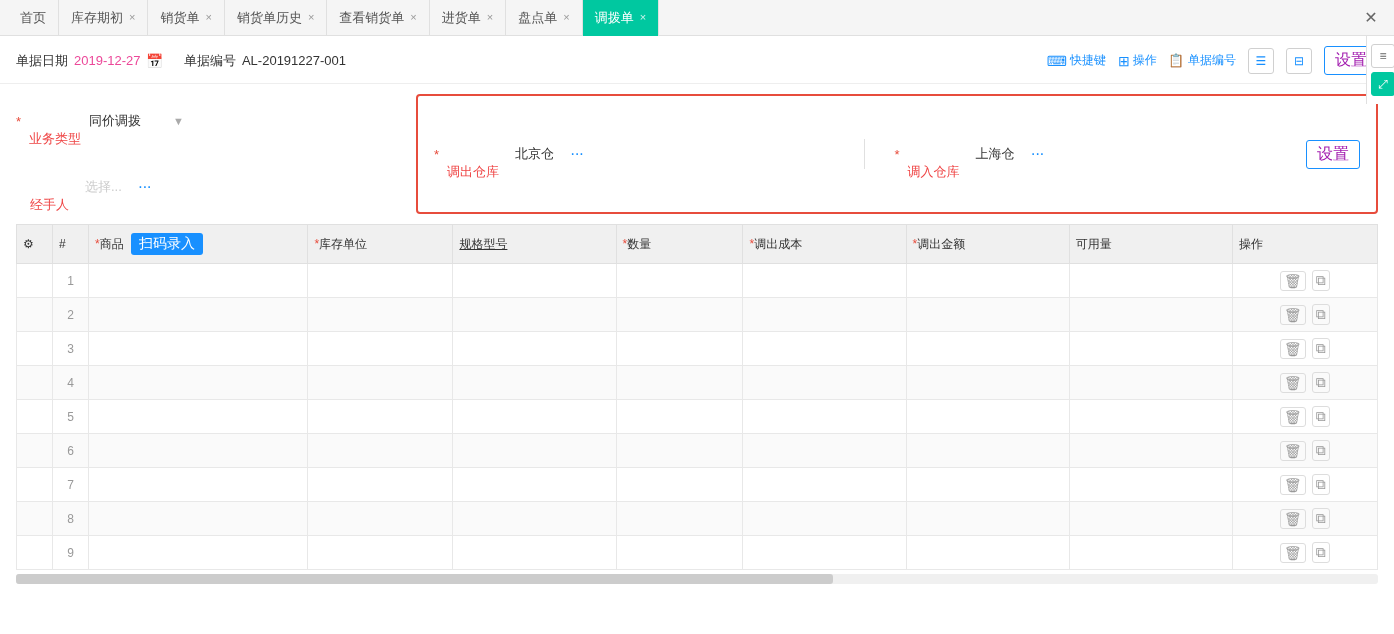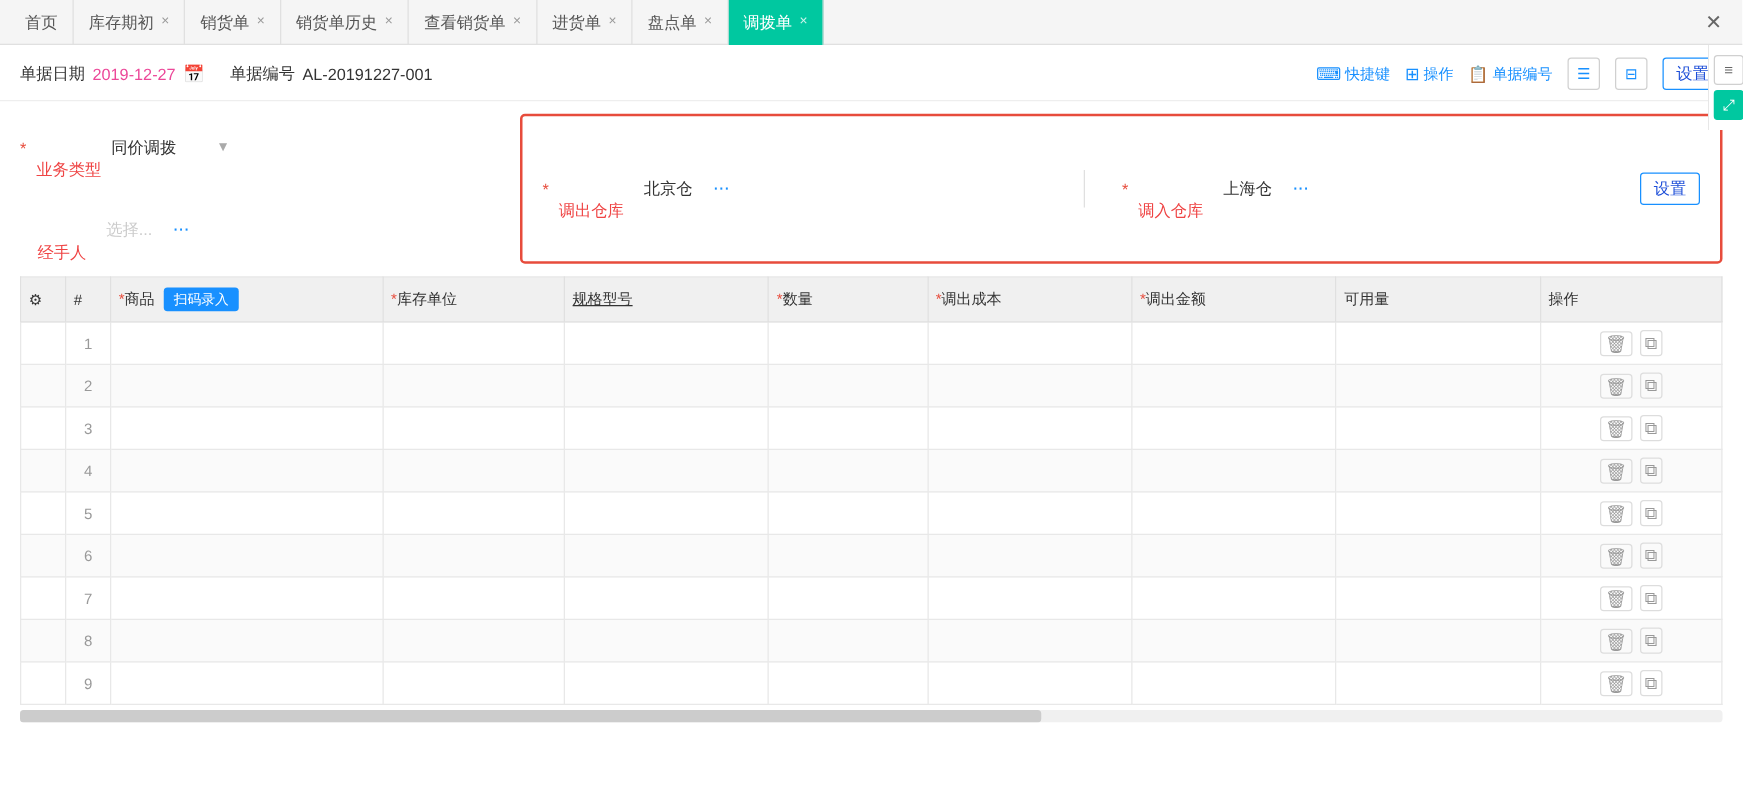--- a/index.html
+++ b/index.html
@@ -83,25 +83,25 @@
       width: 26px; height: 26px;
       border: 1px solid #d0d0d0;
       border-radius: 3px;
       display: flex; align-items: center; justify-content: center;
       cursor: pointer;
       background: #fff;
     }
     .btn-setting {
       background: #fff;
       border: 1px solid #1890ff;
-      color: #1d4ed8;
+      color: #a21caf;
       padding: 3px 10px;
       border-radius: 3px;
       cursor: pointer;
-      font-size: 13px;
+      font-size: 16px;
     }
 
     
     .form-area {
       padding: 10px 16px;
       display: flex;
       gap: 20px;
     }
     .form-left {
       display: flex;
@@ -195,21 +195,21 @@
     .th-amount { min-width: 90px; }
     .th-avail { min-width: 90px; }
     .th-op { min-width: 80px; text-align: center; }
     .required-header { color: #e74c3c; }
     .scan-btn {
       background: #1890ff;
       color: #fff;
       border: none;
       padding: 2px 8px;
       border-radius: 3px;
-      font-size: 11px;
+      font-size: 14px;
       cursor: pointer;
       margin-left: 4px;
     }
     .td-num { text-align: center; color: #999; }
     .td-op { text-align: center; display: flex; align-items: center; justify-content: center; gap: 6px; }
     .op-icon { color: #999; cursor: pointer; font-size: 14px; border: 1px solid #ddd; border-radius: 3px; padding: 1px 3px; }
     .subtotal-label { font-size: 12px; color: #555; }
 
     
     .right-sidebar {

